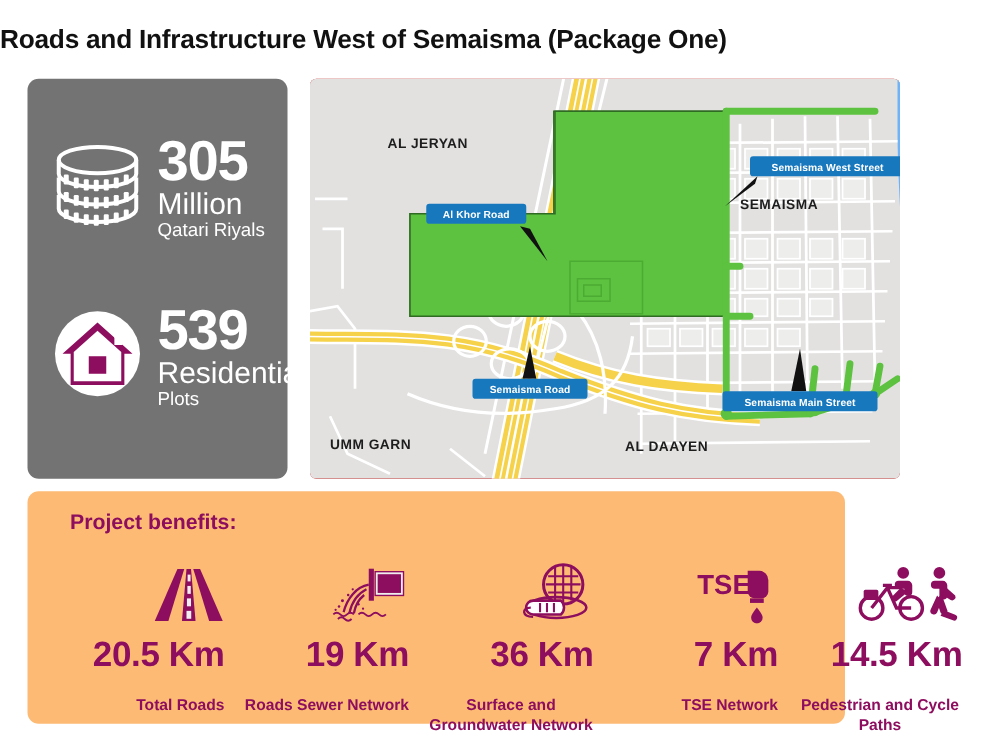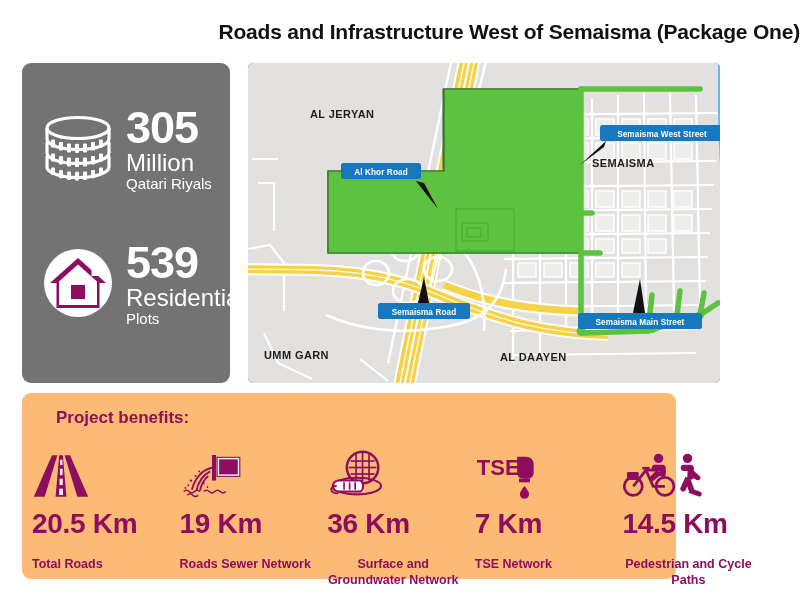--- a/index.html
+++ b/index.html
@@ -12,21 +12,21 @@
   #page {
     position: relative;
     width: 800px; height: 600px;
     background: #ffffff;
   }
 
   
   #title {
     position: absolute;
     left: 0; top: 20px; width: 800px;
-    text-align: right;
+    text-align: left;
     font-size: 21px;
     font-weight: bold;
     color: #111111;
     letter-spacing: -0.2px;
   }
 
   
   #stats-panel {
     position: absolute;
     left: 22px; top: 63px;
@@ -98,21 +98,21 @@
   #benefits-grid {
     position: absolute;
     left: 10px; top: 48px;
     width: 738px;
     display: flex;
   }
   .benefit {
     flex: 1 1 0;
     display: flex;
     flex-direction: column;
-    align-items: flex-start;
+    align-items: flex-end;
   }
   .benefit-icon {
     height: 58px;
     display: flex;
     align-items: flex-end;
     justify-content: center;
   }
   .benefit-value {
     margin-top: 9px;
     font-size: 28px;

